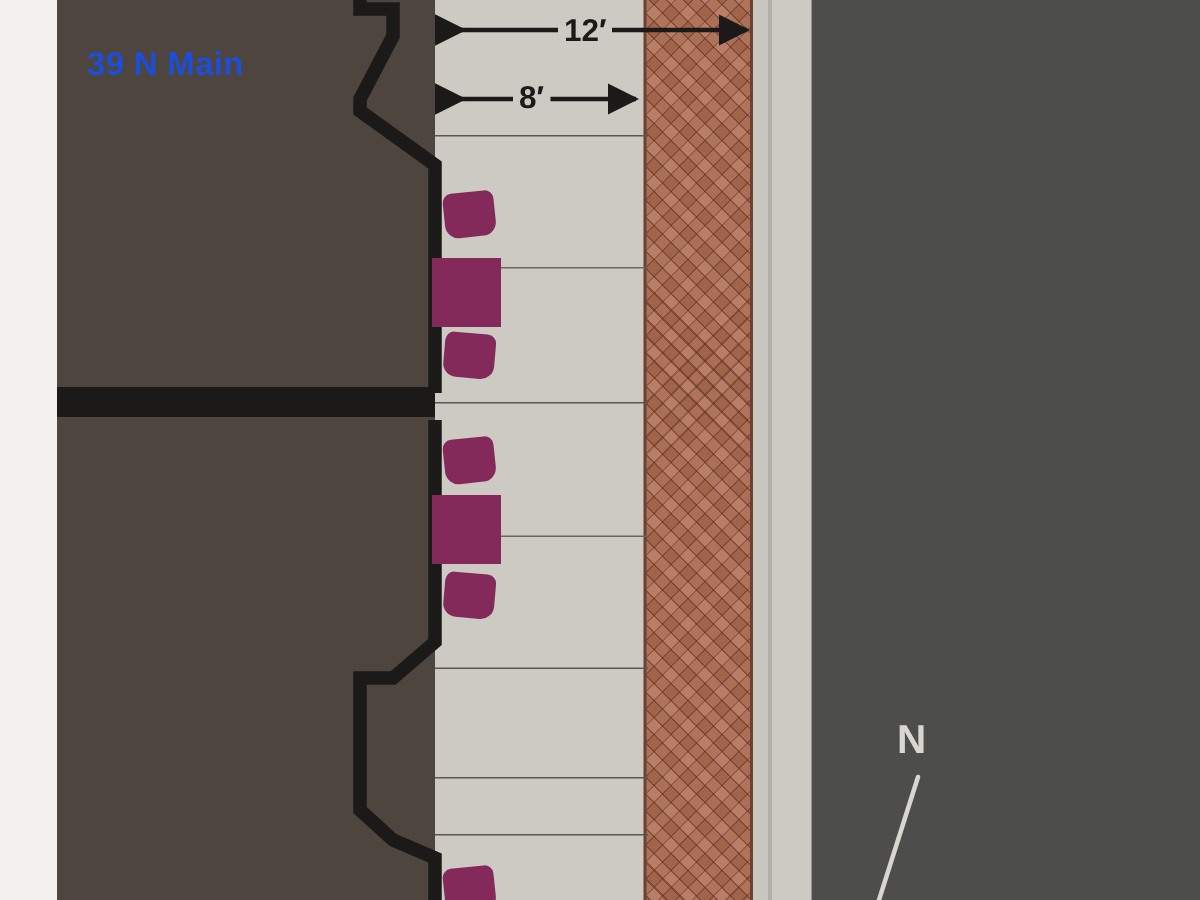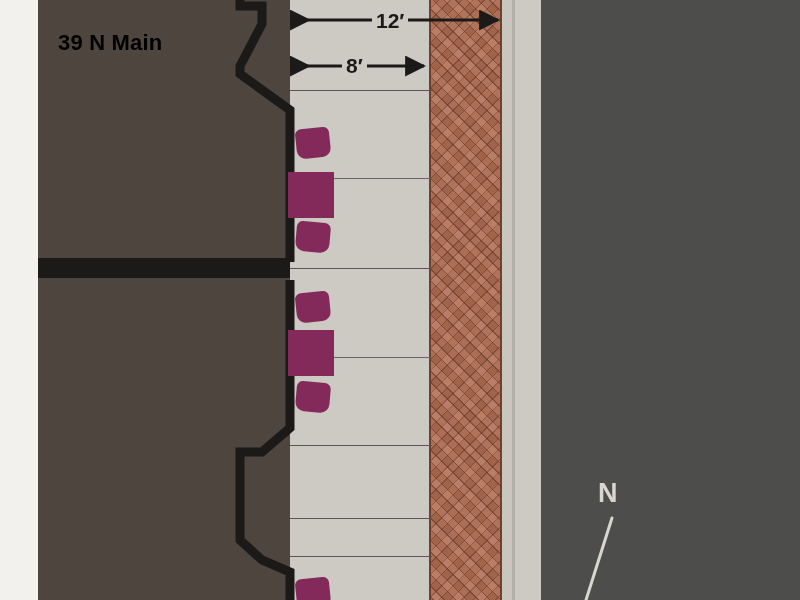--- a/index.html
+++ b/index.html
@@ -137,21 +137,21 @@
     background: #cdcac4;
     padding: 0 4px;
     line-height: 1;
   }
   #dim12-label { left: 352px; top: 10px; margin-left: 20px; }
   #dim8-label  { left: 342px; top: 55px; }
 
   
   .addr {
     position: absolute;
-    color: #000000;
+    color: #1d4ed8;
     font-size: 22px;
     font-weight: bold;
     letter-spacing: .2px;
     white-space: nowrap;
   }
   #addr-upper { left: 58px; top: 30px; }
   #addr-lower { left: 58px; top: 490px; }
 
   #north-label {
     position: absolute;

